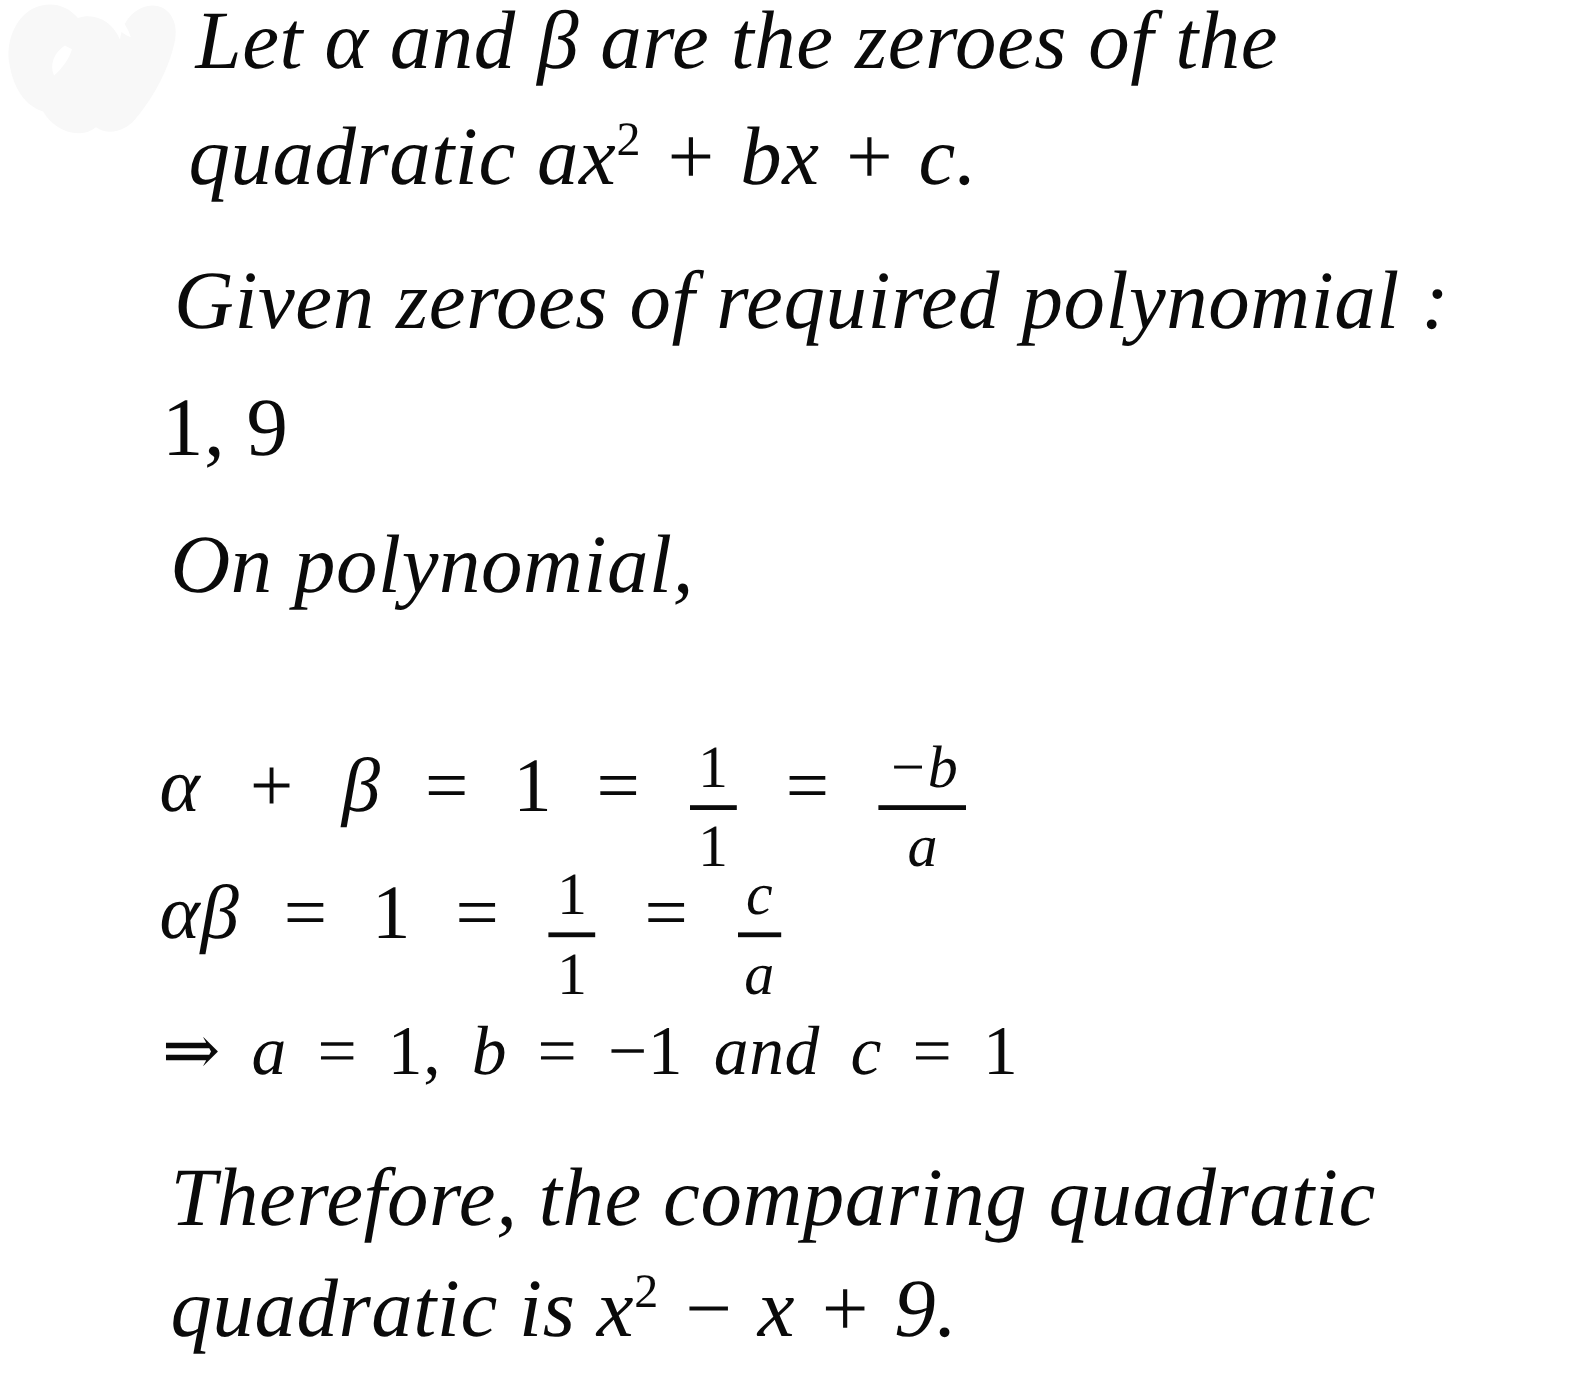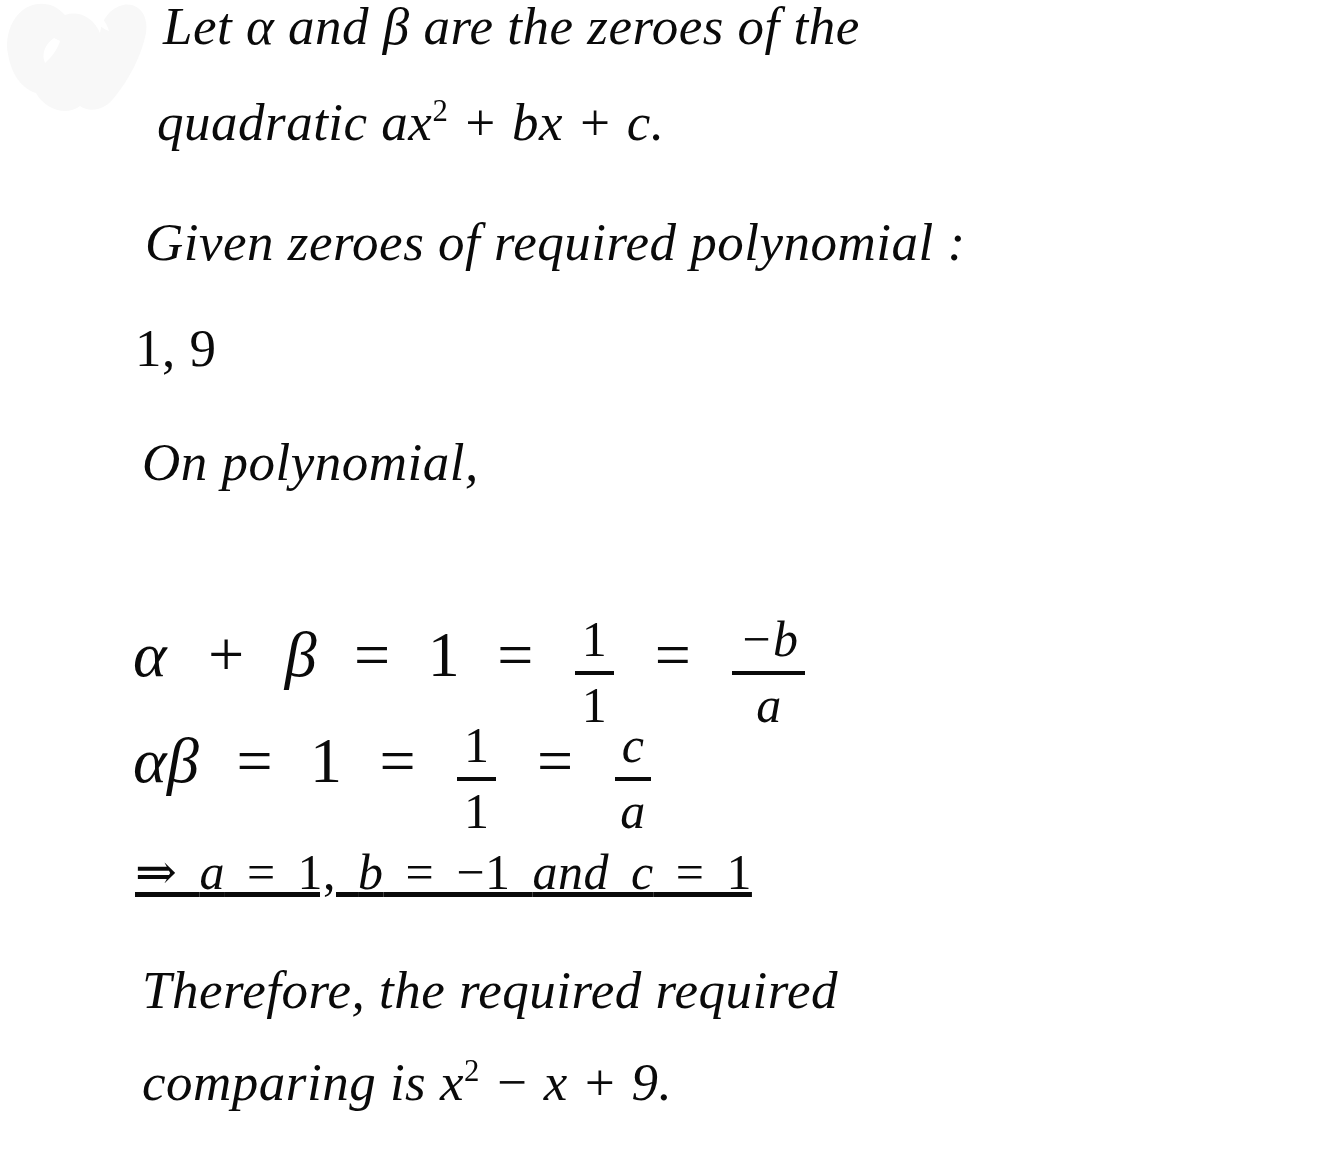--- a/index.html
+++ b/index.html
@@ -16,35 +16,34 @@
     color: #0a0a0a;
   }
   .watermark {
     position: absolute;
     top: 0;
     left: 0;
   }
   .line {
     position: absolute;
     white-space: nowrap;
-    font-size: 53px;
+    font-size: 69px;
     line-height: 1;
     letter-spacing: 0.5px;
   }
   .it { font-style: italic; }
   .up { font-style: normal; }
   .eq {
     font-size: 64px;
     word-spacing: 0.32em;
     letter-spacing: 0.5px;
   }
   .implies-line {
-    font-size: 50px;
+    font-size: 58px;
     word-spacing: 0.18em;
-    text-decoration: underline;
   }
   sup.exp {
     font-size: 0.58em;
     vertical-align: super;
     line-height: 0;
     font-style: normal;
   }
   .frac {
     display: inline-flex;
     flex-direction: column;
@@ -97,15 +96,15 @@
 <div class="line eq" style="top:708px;left:133px"><span class="it">αβ</span><span class="up"> = </span><span class="up">1</span><span class="up"> = </span><span class="frac up">
       <span class="num">1</span>
       <span class="den">1</span>
     </span><span class="up"> = </span><span class="frac it">
       <span class="num">c</span>
       <span class="den">a</span>
     </span></div>
 
 <div class="line implies-line" style="top:847px;left:135px"><span class="up">⇒ </span><span class="it">a</span><span class="up"> = 1, </span><span class="it">b</span><span class="up"> = −1 </span><span class="it">and c</span><span class="up"> = 1</span></div>
 
-<div class="line it" style="top:964px;left:142px"><span>Therefore, the required required</span></div>
+<div class="line it" style="top:964px;left:142px"><span>Therefore, the comparing quadratic</span></div>
 
-<div class="line it" style="top:1056px;left:142px"><span>comparing is x</span><sup class="exp">2</sup><span> − x + 9.</span></div>
+<div class="line it" style="top:1056px;left:142px"><span>quadratic is x</span><sup class="exp">2</sup><span> − x + 9.</span></div>
 
 </body></html>

